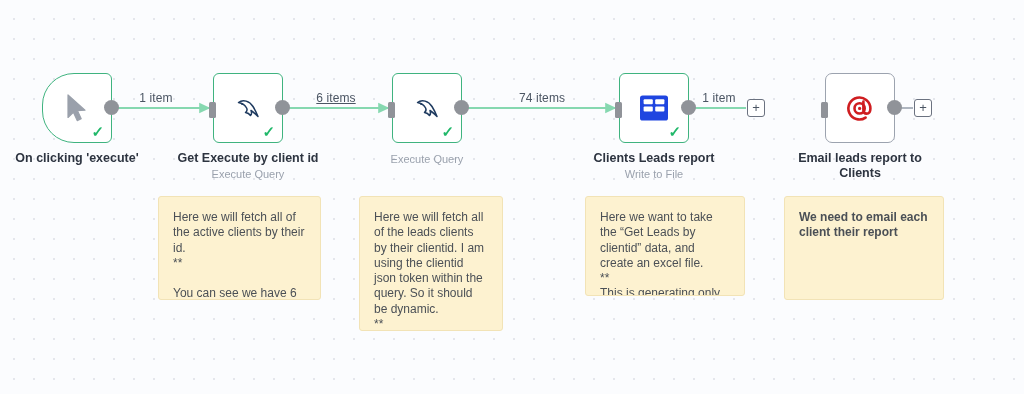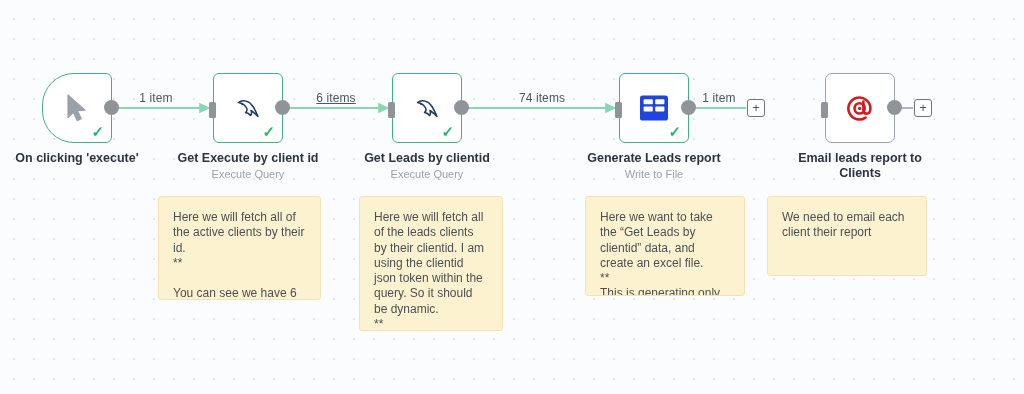--- a/index.html
+++ b/index.html
@@ -238,42 +238,41 @@
                    C18.5 23 16.5 21.8 14.5 21.5 C16 20.2 16.4 18.5 15.6 17
                    C14.2 14.4 11 12.2 7.5 11.5 Z" fill="none" stroke="#1e3a5f" stroke-width="1.5" stroke-linejoin="round" stroke-linecap="round"></path>
           <circle cx="11.2" cy="13.2" r="0.9" fill="#1e3a5f"></circle>
         </svg>
       </span>
       <span class="node-check">✓</span>
     </div>
     <div class="port-in"></div>
     <div class="port-out"></div>
     <div class="node-caption">
-      <div class="node-title">Get Leads by clientid</div>
       <div class="node-subtitle">Execute Query</div>
     </div>
   </div>
 
   <div class="node" style="left:619px; top:73px;">
     <div class="node-box">
       <span class="node-icon">
         <svg width="32" height="28" viewBox="0 0 32 28">
           <rect x="2" y="1.5" width="28" height="25" rx="2.6" fill="#1f45e0"></rect>
           <rect x="5.6" y="5.2" width="9.2" height="5" rx="1" fill="#ffffff"></rect>
           <rect x="17.2" y="5.2" width="9.2" height="5" rx="1" fill="#ffffff"></rect>
           <rect x="5.6" y="12.6" width="9.2" height="5" rx="1" fill="#ffffff"></rect>
           <rect x="17.2" y="12.6" width="9.2" height="5" rx="1" fill="#ffffff"></rect>
         </svg>
       </span>
       <span class="node-check">✓</span>
     </div>
     <div class="port-in"></div>
     <div class="port-out"></div>
     <div class="node-caption">
-      <div class="node-title">Generate Leads report</div>
+      <div class="node-title">Clients Leads report</div>
       <div class="node-subtitle">Write to File</div>
     </div>
   </div>
 
   <div class="node inactive" style="left:825px; top:73px;">
     <div class="node-box">
       <span class="node-icon">
         <svg width="32" height="32" viewBox="0 0 32 32">
           <path d="M21.6 25.6 A11 11 0 1 1 26.4 16.4 C26.4 20 24.6 21.6 22.6 21.6
                    C20.6 21.6 19.4 20.1 19.4 17.9 L19.4 9.6" fill="none" stroke="#cf1d20" stroke-width="2.6" stroke-linecap="round"></path>
@@ -299,15 +298,15 @@
 You can see we have 6 clients</div>
 
   <div class="sticky" style="left:359px; top:196px; width:144px; height:135px;">Here we will fetch all of the leads clients by their clientid. I am using the clientid json token within the query. So it should be dynamic.
 **
 There are a total of 74 records in the query, but no single client has 74 records</div>
 
   <div class="sticky" style="left:585px; top:196px; width:160px; height:100px;">Here we want to take the “Get Leads by clientid” data, and create an excel file.
 **
 This is generating only a single report. It should generate multiple.</div>
 
-  <div class="sticky" style="left:767px; top:196px; width:160px; height:80px;">We need to email each client their report</div>
+  <div class="sticky" style="left:784px; top:196px; width:160px; height:104px;font-weight:bold;">We need to email each client their report</div>
 
 </div>
 
 </body></html>

